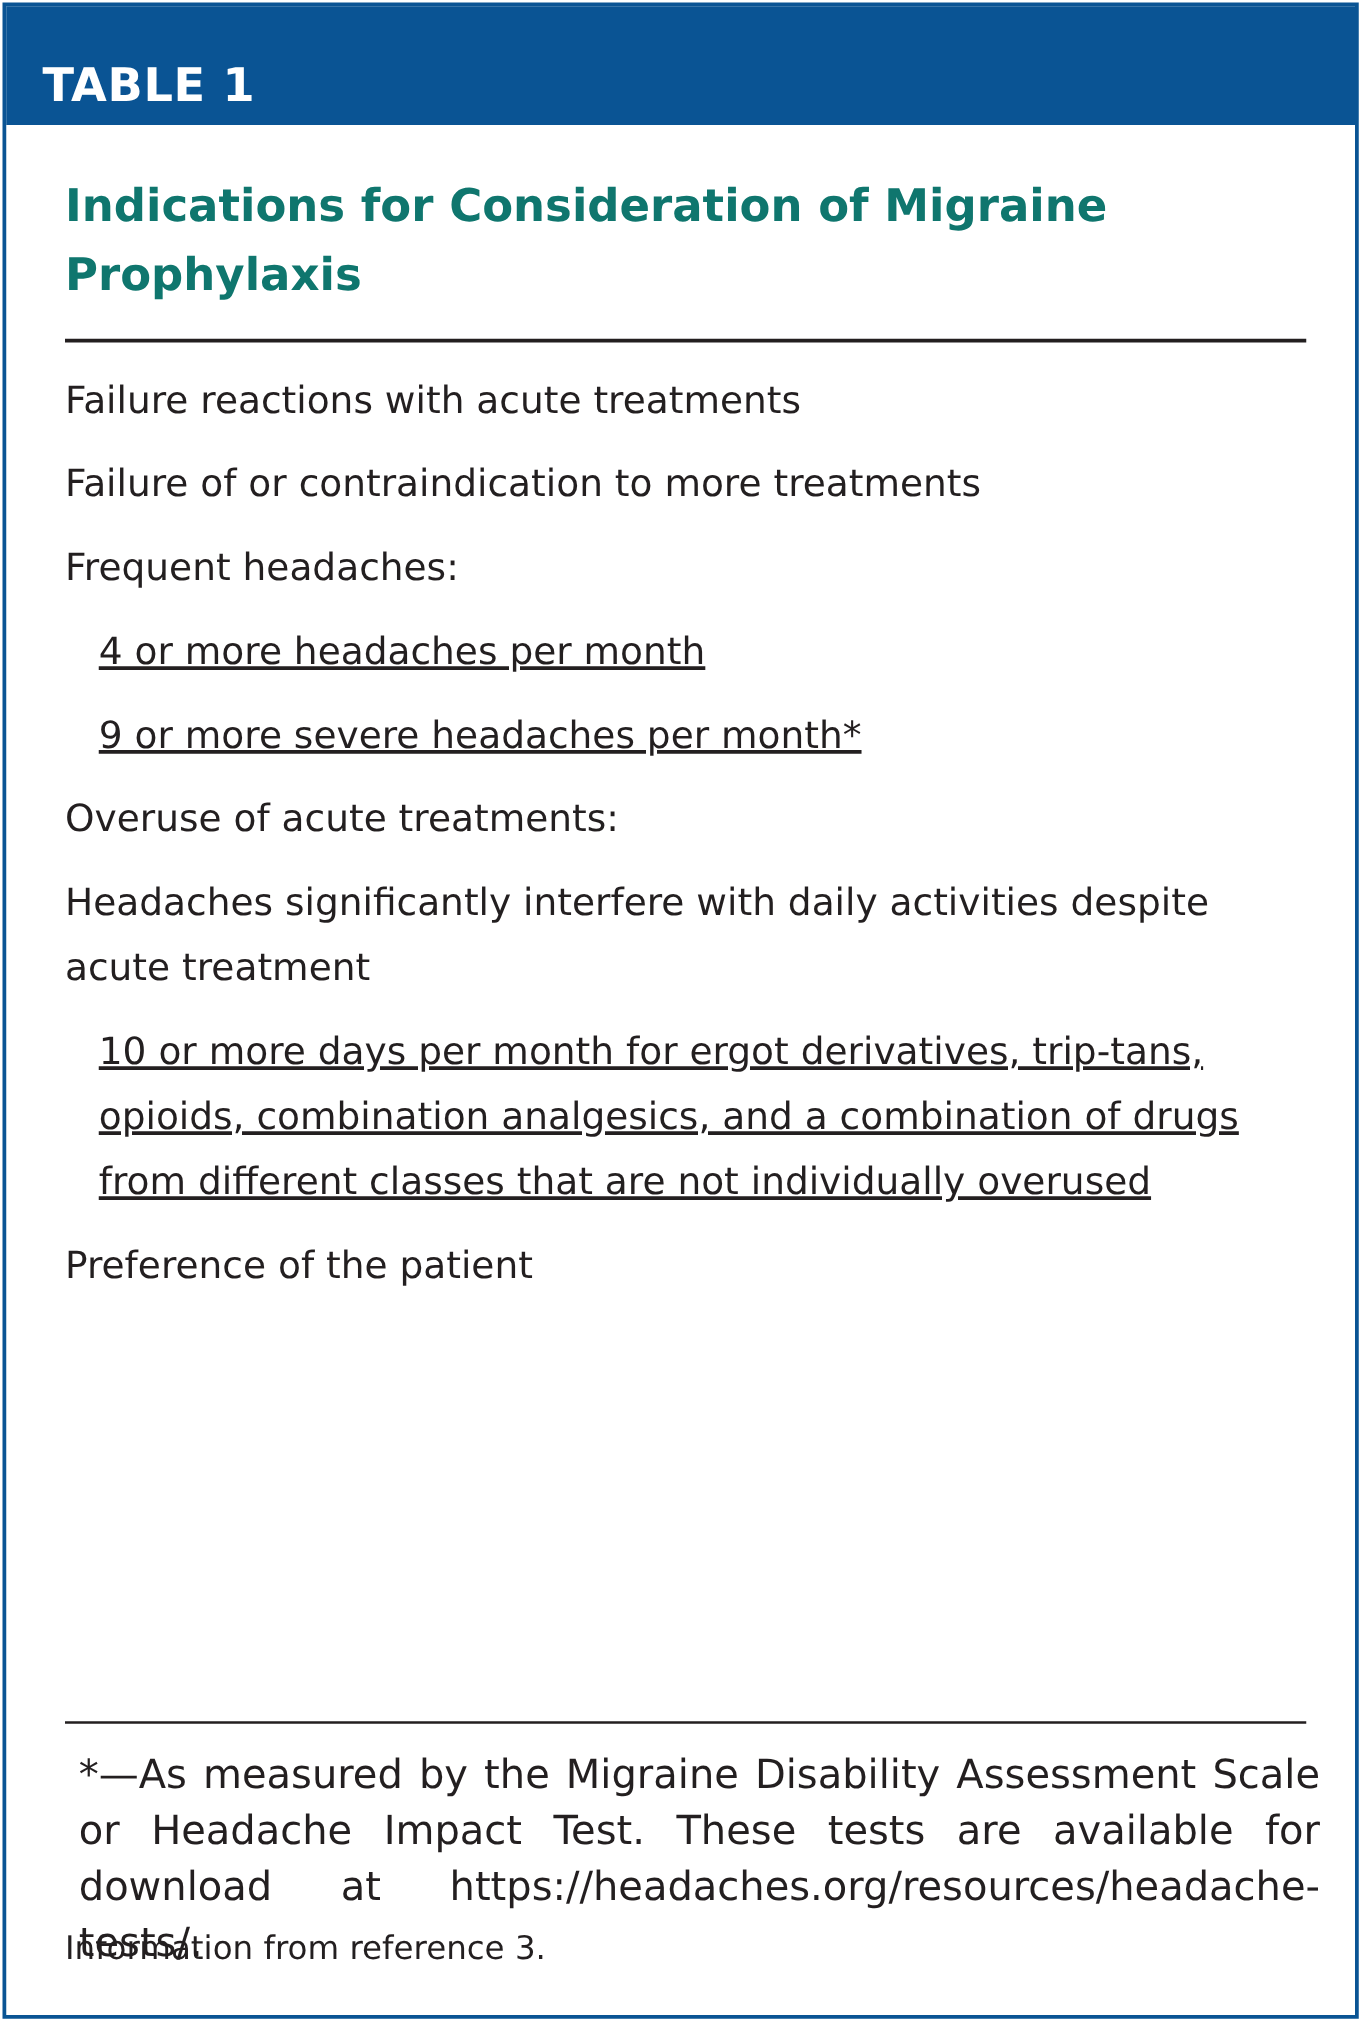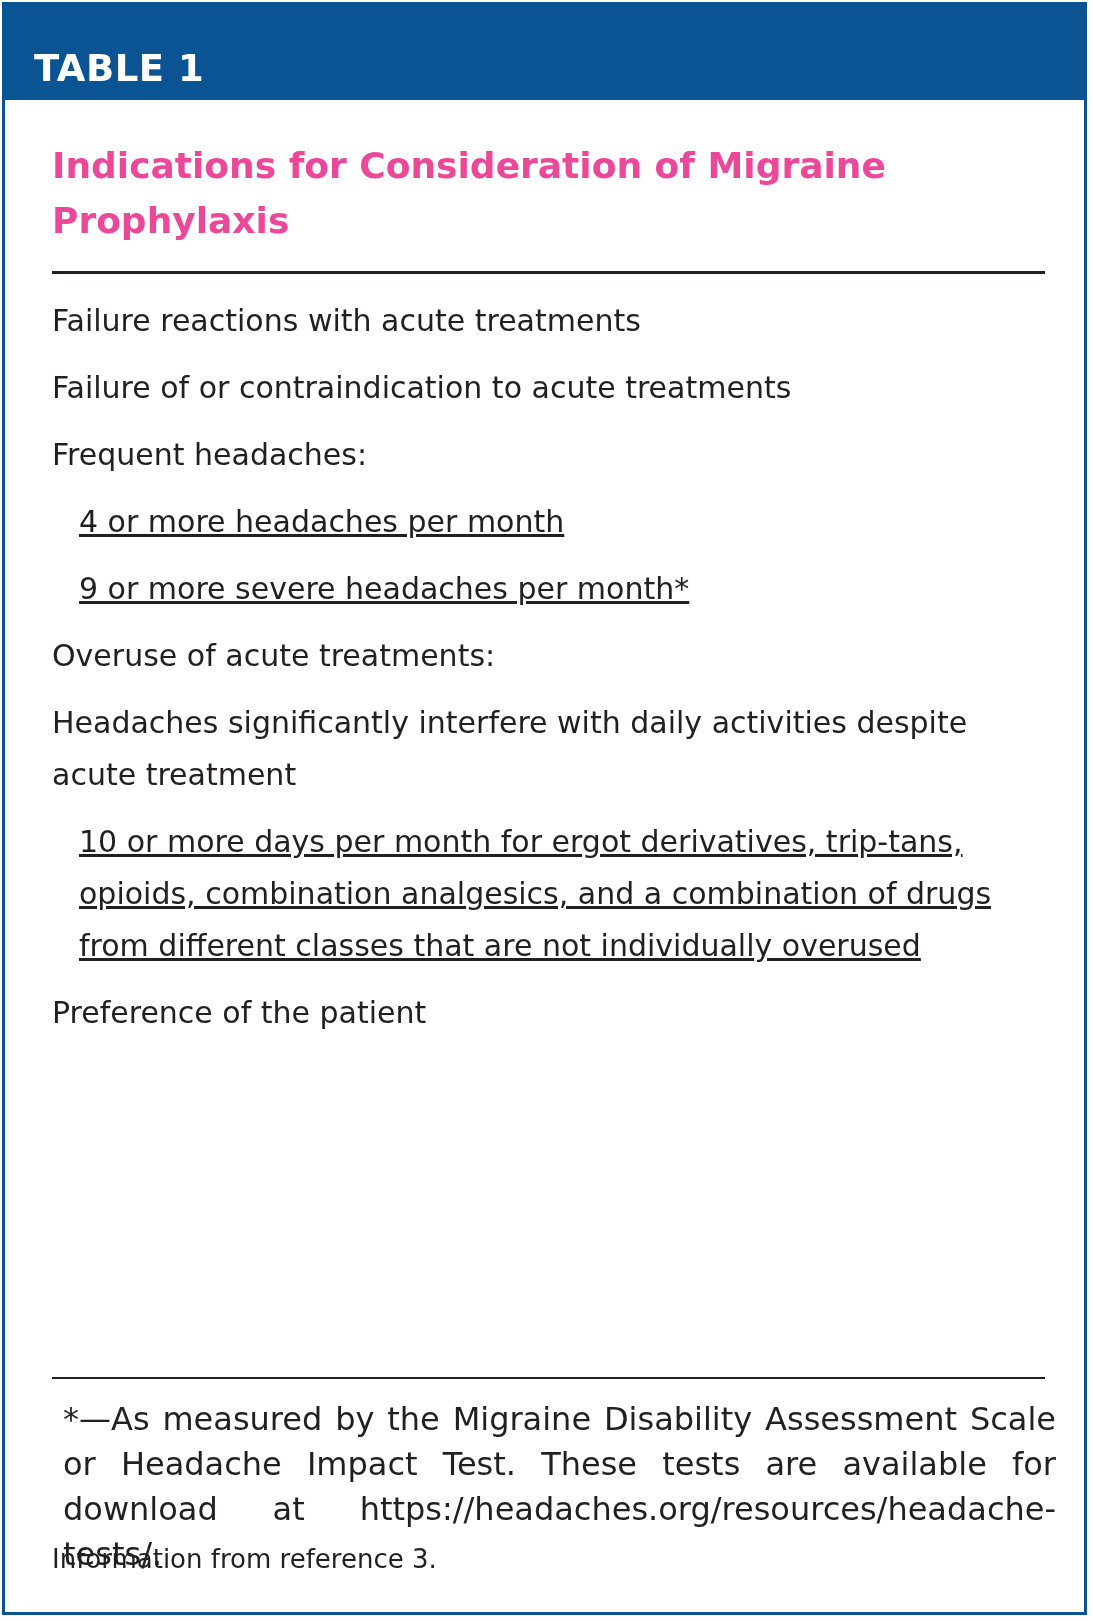--- a/index.html
+++ b/index.html
@@ -23,21 +23,21 @@
     font-size: 37px;
     letter-spacing: 0.5px;
     margin-top: 16px;
   }
   .title {
     position: absolute; left: 47px; top: 133px; width: 980px;
     font-family: "DejaVu Sans", sans-serif;
     font-weight: bold;
     font-size: 36px;
     line-height: 55px;
-    color: #ec4899;
+    color: #0f766e;
   }
   .rule-thick {
     position: absolute; left: 47px; width: 993px; height: 3px;
     background: #231f20; top: 266px;
   }
   .rule-thin {
     position: absolute; left: 47px; width: 993px; height: 2px;
     background: #231f20; top: 1372px;
   }
   .rows {
@@ -71,21 +71,21 @@
 <div class="frame">
   <div class="header-bar">
     <span class="label">TABLE 1</span>
   </div>
 
   <div class="title">Indications for Consideration of Migraine Prophylaxis</div>
   <div class="rule-thick"></div>
 
   <div class="rows">
     <div class="row">Failure reactions with acute treatments</div>
-    <div class="row">Failure of or contraindication to acute treatments</div>
+    <div class="row">Failure of or contraindication to more treatments</div>
     <div class="row">Frequent headaches:</div>
     <div class="row indent">4 or more headaches per month</div>
     <div class="row indent">9 or more severe headaches per month*</div>
     <div class="row">Overuse of acute treatments:</div>
     <div class="row">Headaches significantly interfere with daily activities despite acute treatment</div>
     <div class="row indent">10 or more days per month for ergot derivatives, trip-tans, opioids, combination analgesics, and a combination of drugs from different classes that are not individually overused</div>
     <div class="row">Preference of the patient</div>
   </div>
 
   <div class="rule-thin"></div>

